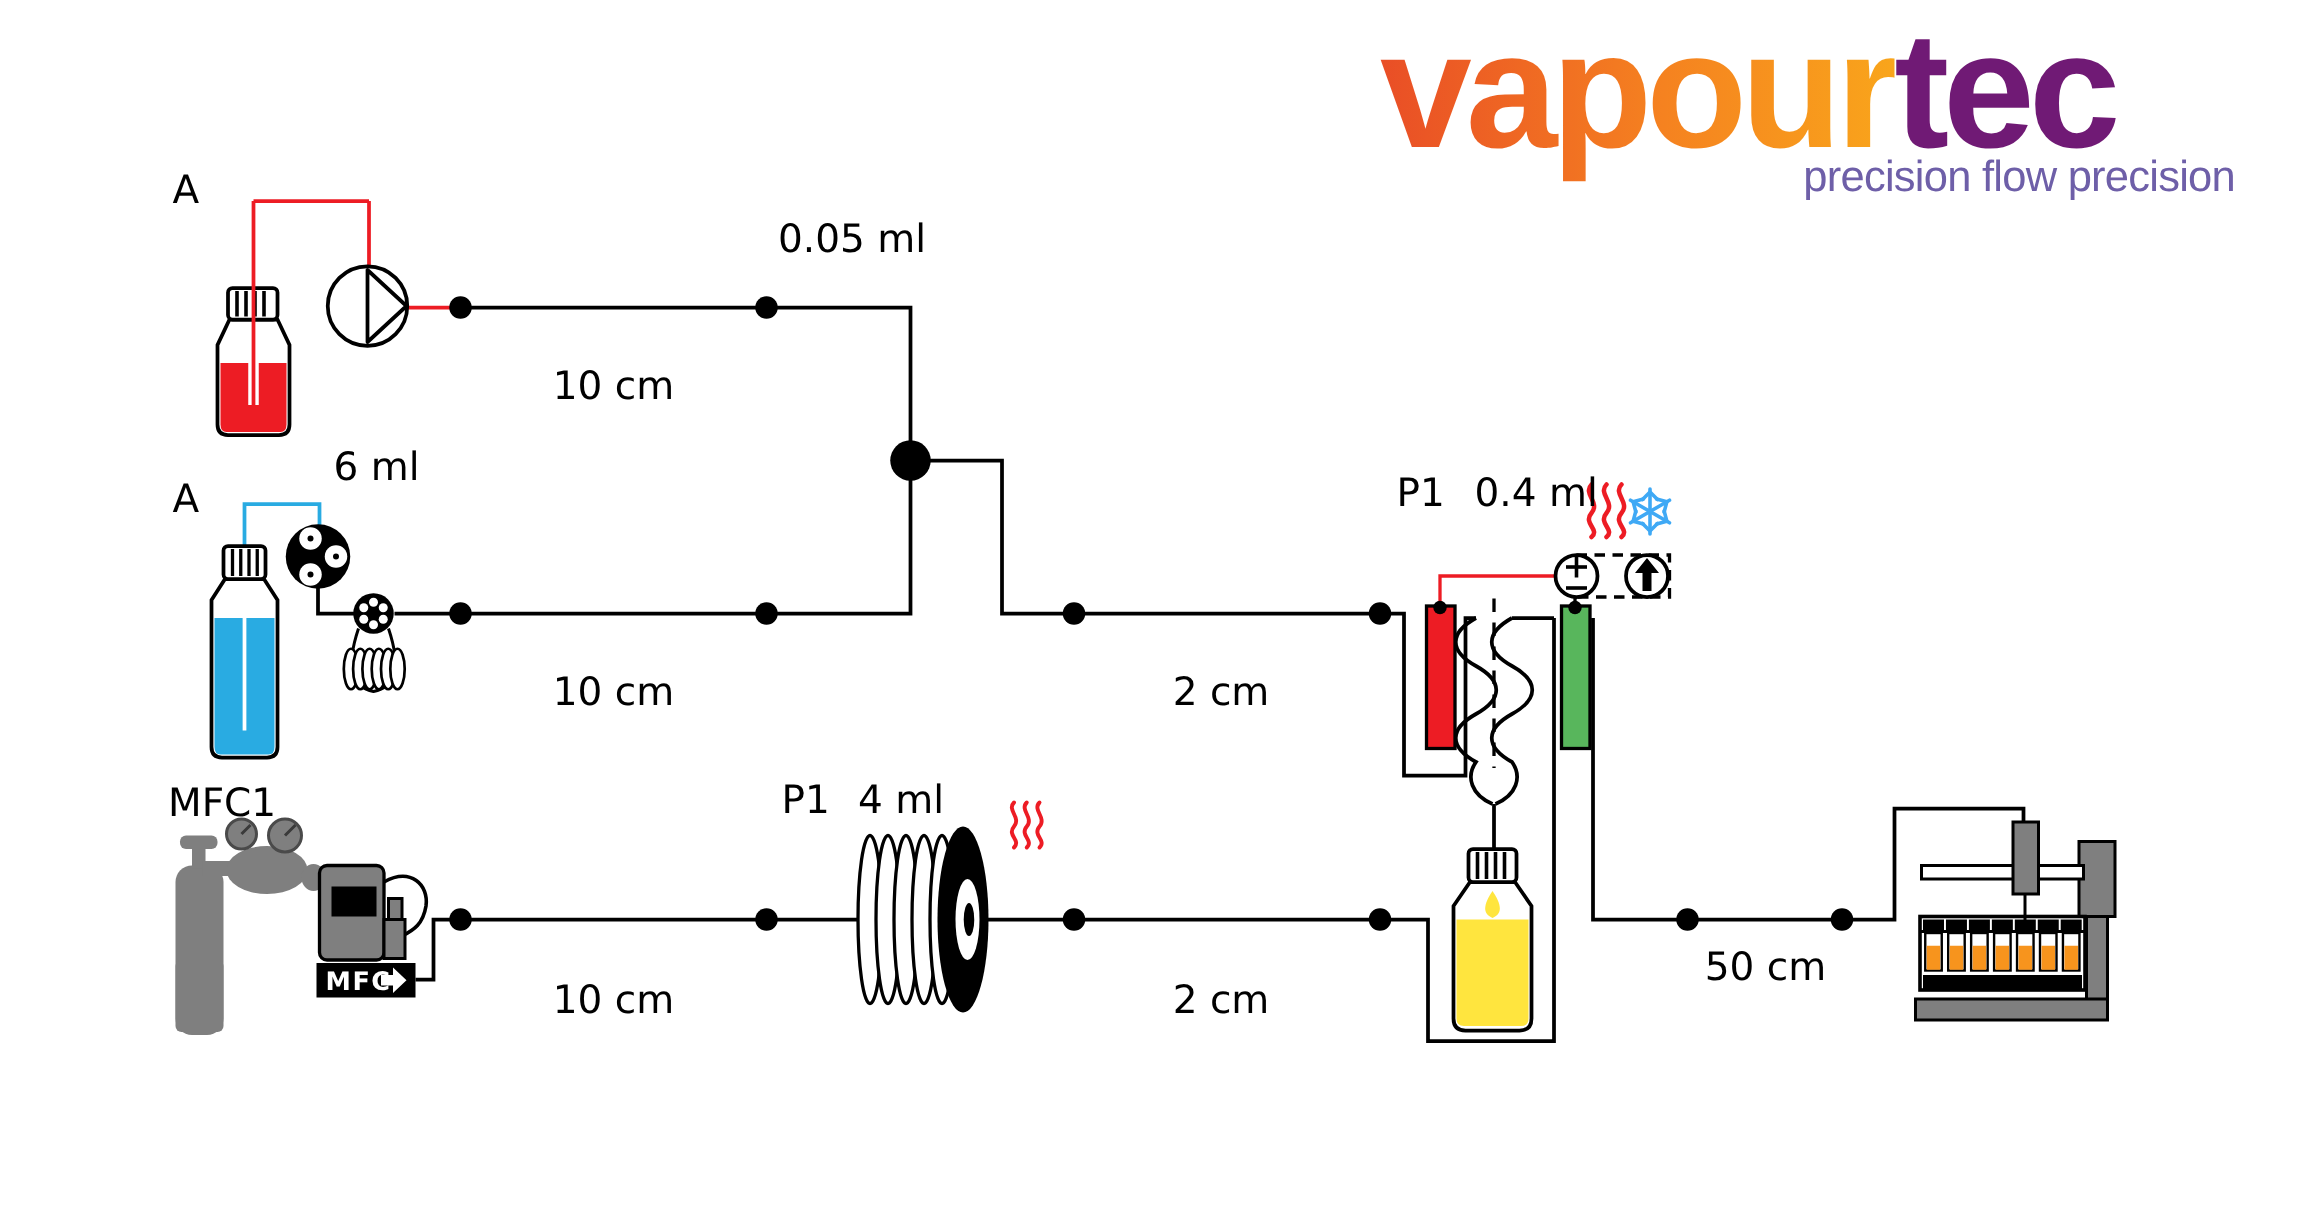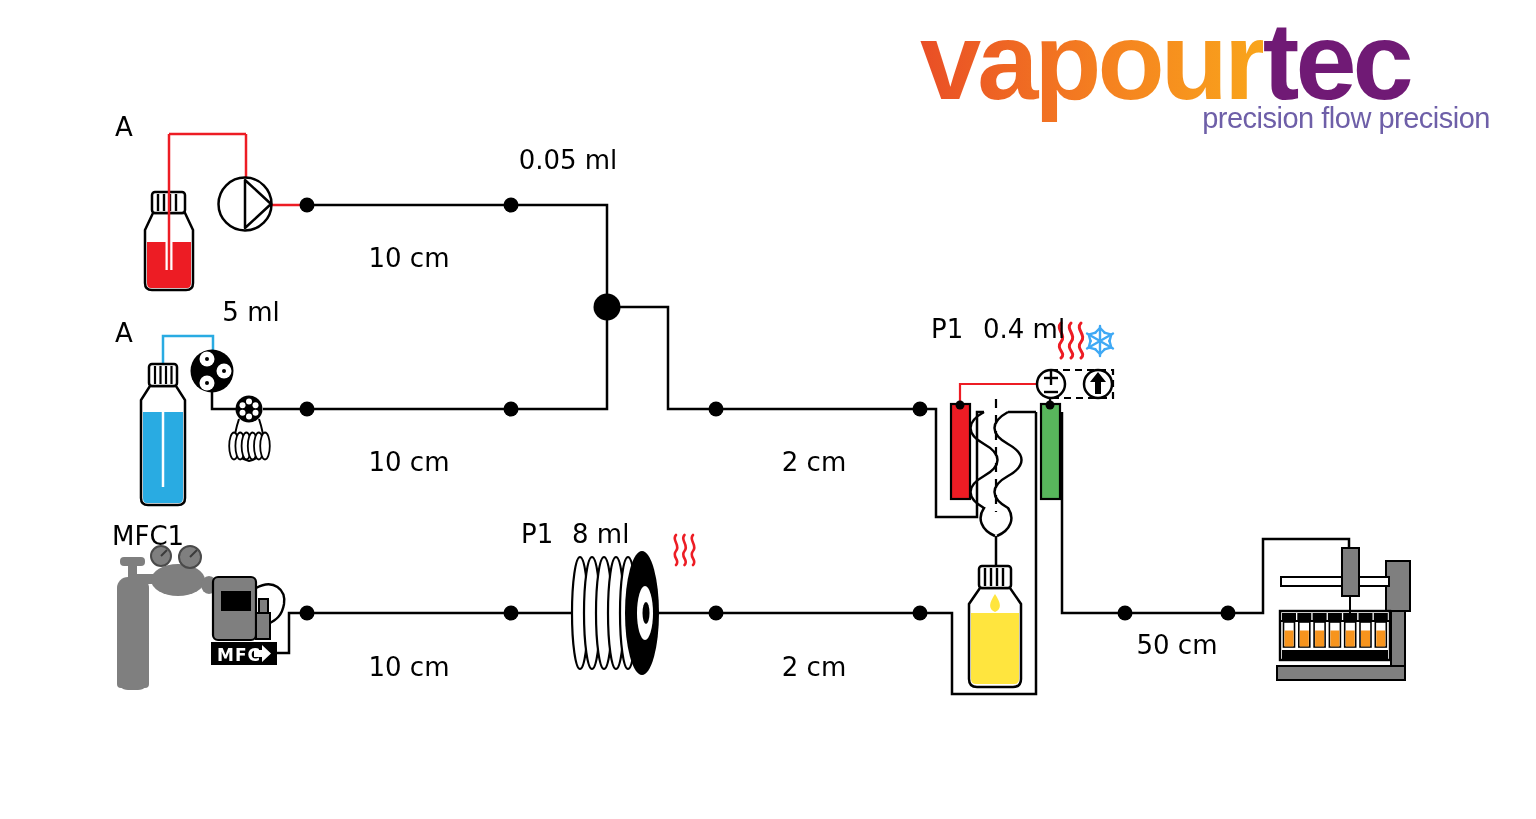--- a/index.html
+++ b/index.html
@@ -274,29 +274,29 @@
     <circle cx="920" cy="613" r="7.5"></circle>
     <circle cx="1125" cy="613" r="7.5"></circle>
     <circle cx="1228" cy="613" r="7.5"></circle>
     <circle cx="607" cy="307" r="13.5"></circle>
   </g>
 </svg>
 
 <div class="lbl" style="left:115px;top:114px;">A</div>
 <div class="lbl ctr" style="left:568px;top:111px;">0.05 ml</div>
 <div class="lbl ctr" style="left:409px;top:209px;">10 cm</div>
-<div class="lbl ctr" style="left:251px;top:263px;">5 ml</div>
+<div class="lbl ctr" style="left:251px;top:263px;">6 ml</div>
 <div class="lbl" style="left:115px;top:320px;">A</div>
 <div class="lbl ctr" style="left:409px;top:413px;">10 cm</div>
 <div class="lbl ctr" style="left:814px;top:413px;">2 cm</div>
 <div class="lbl" style="left:931px;top:316px;">P1</div>
 <div class="lbl" style="left:983px;top:316px;">0.4 ml</div>
 <div class="lbl" style="left:112px;top:523px;">MFC1</div>
 <div class="lbl" style="left:521px;top:521px;">P1</div>
-<div class="lbl" style="left:572px;top:521px;">8 ml</div>
+<div class="lbl" style="left:572px;top:521px;">4 ml</div>
 <div class="lbl ctr" style="left:409px;top:618px;">10 cm</div>
 <div class="lbl ctr" style="left:814px;top:618px;">2 cm</div>
 <div class="lbl ctr" style="left:1177px;top:596px;">50 cm</div>
 <div class="mfc-lbl">MFC</div>
 
 <div id="logo"><span class="orange">vapour</span><span class="purple">tec</span></div>
 <div id="tagline">precision flow precision</div>
 
 </div>
 

